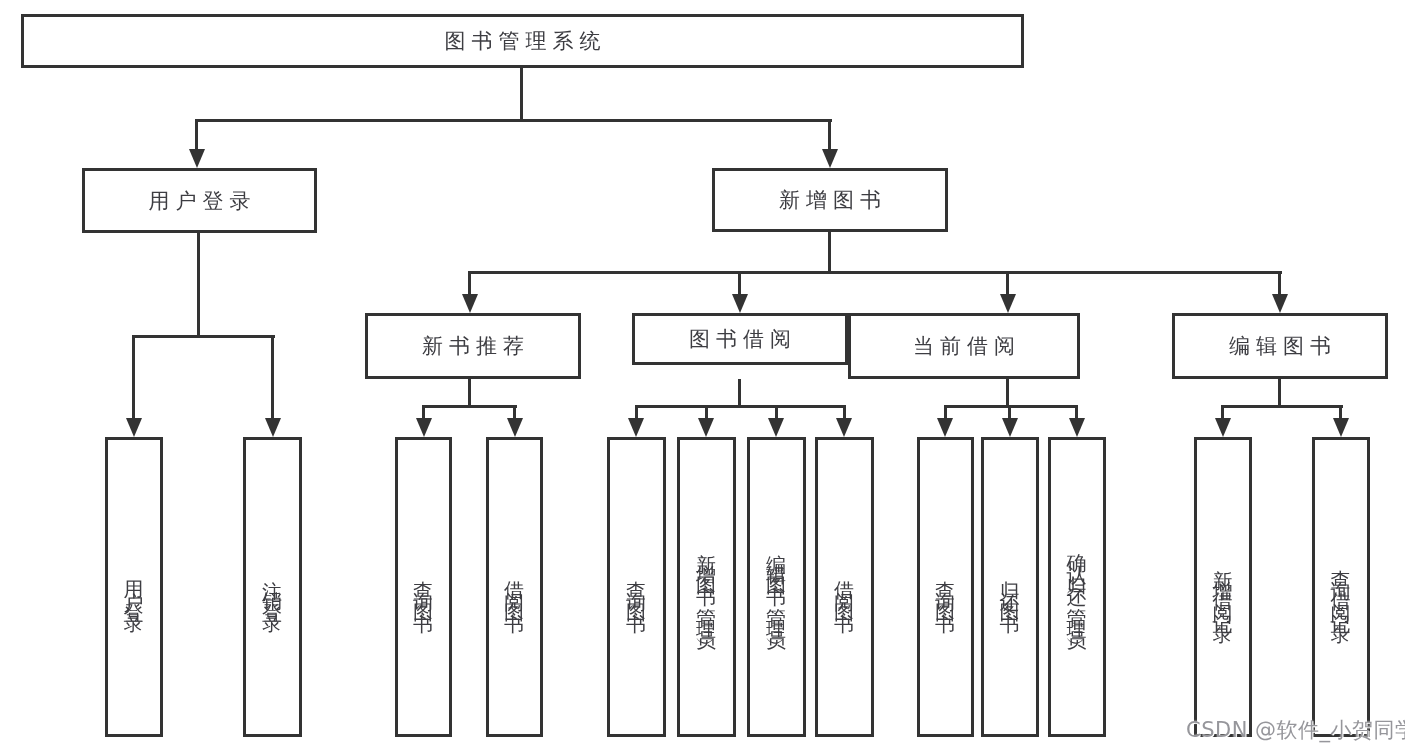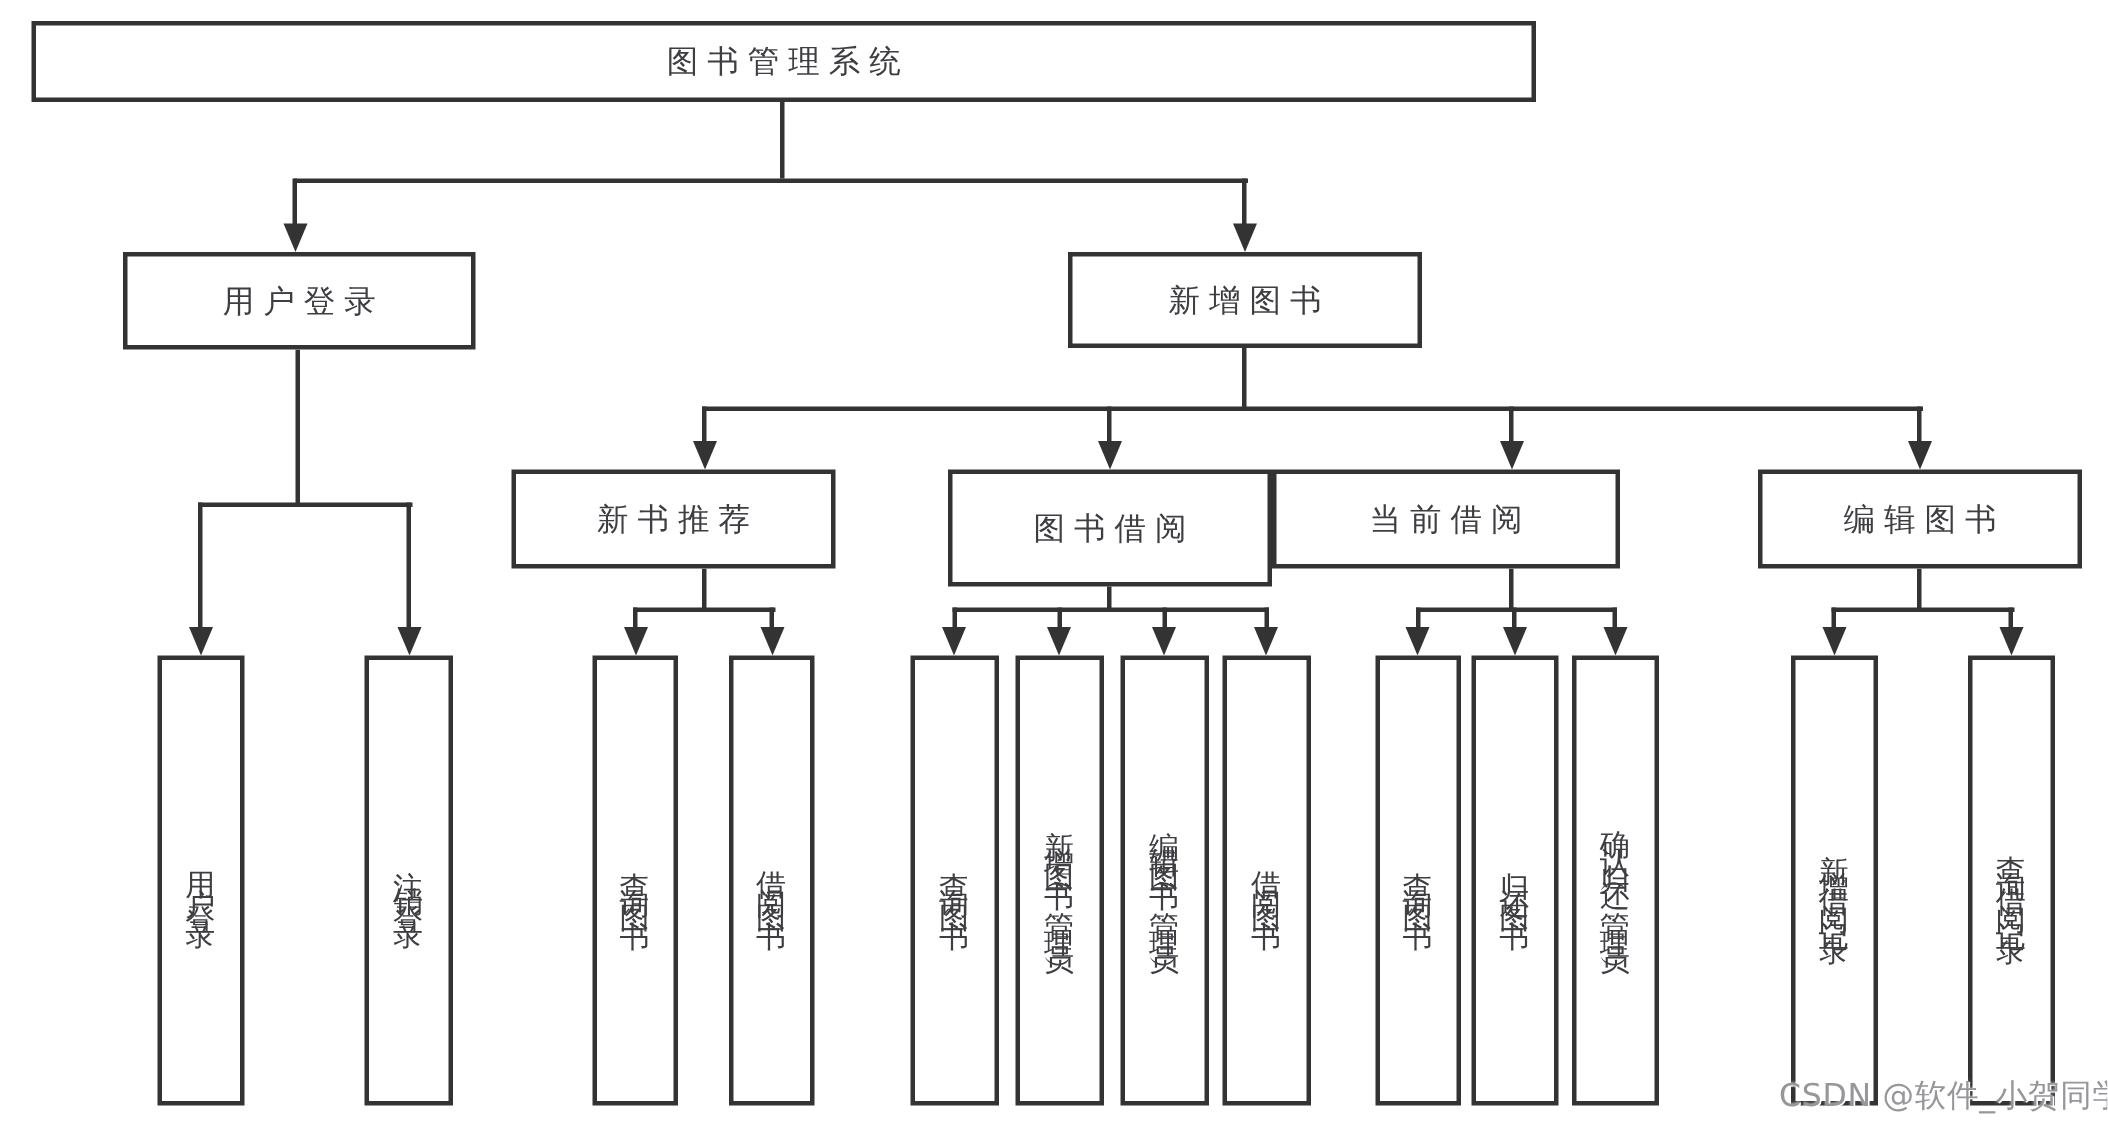--- a/index.html
+++ b/index.html
@@ -131,24 +131,24 @@
     <span>图书管理系统</span>
   </div>
 
   <div class="box" style="left:82px;top:168px;width:235px;height:65px">
     <span>用户登录</span>
   </div>
   <div class="box" style="left:712px;top:168px;width:236px;height:64px">
     <span>新增图书</span>
   </div>
 
-  <div class="box" style="left:341px;top:313px;width:216px;height:66px">
+  <div class="box" style="left:365px;top:313px;width:216px;height:66px">
     <span>新书推荐</span>
   </div>
-  <div class="box" style="left:632px;top:313px;width:216px;height:78px">
+  <div class="box" style="left:632px;top:313px;width:216px;height:52px">
     <span>图书借阅</span>
   </div>
   <div class="box" style="left:848px;top:313px;width:232px;height:66px">
     <span>当前借阅</span>
   </div>
   <div class="box" style="left:1172px;top:313px;width:216px;height:66px">
     <span>编辑图书</span>
   </div>
 
   <div class="vbox" style="left:105px;top:437px;width:58px;height:300px">

